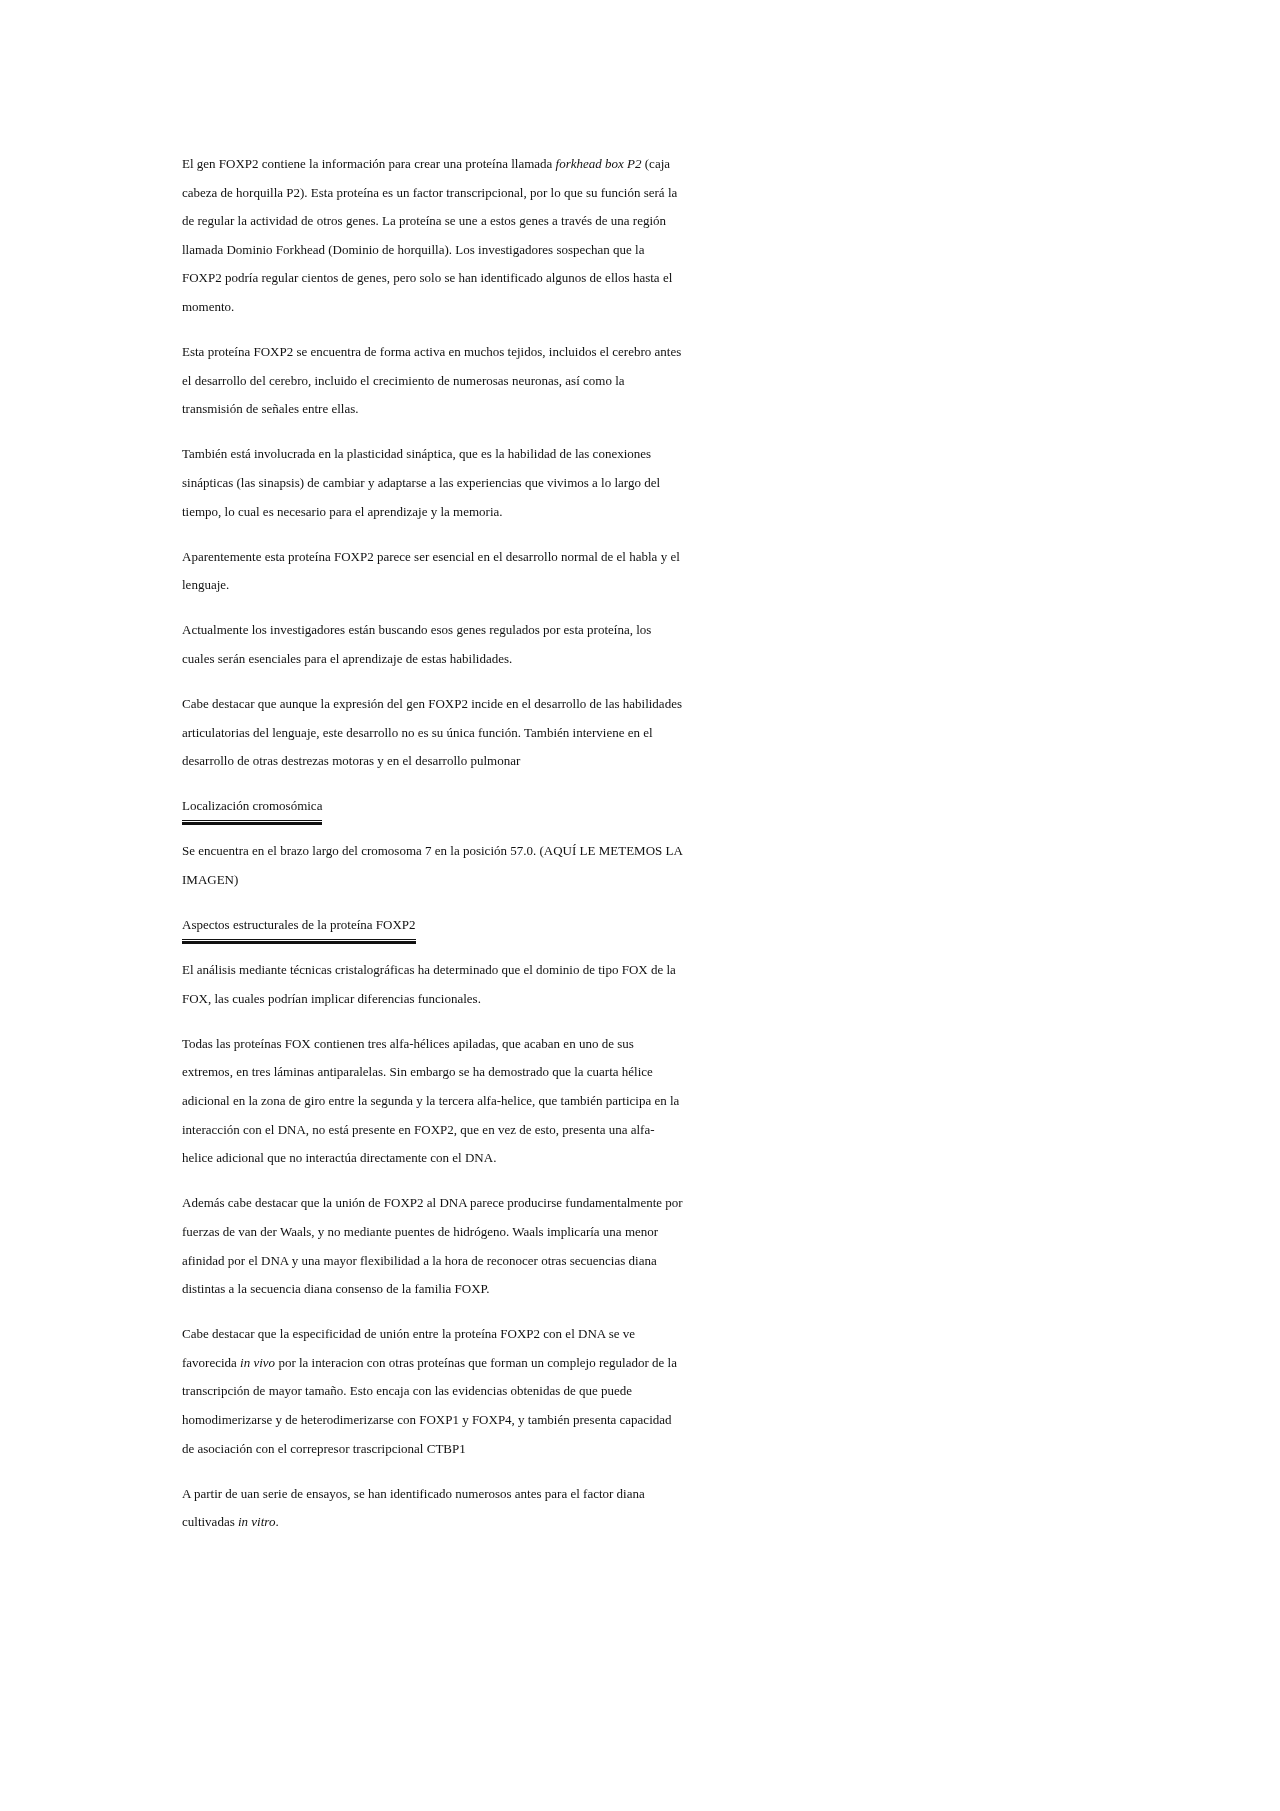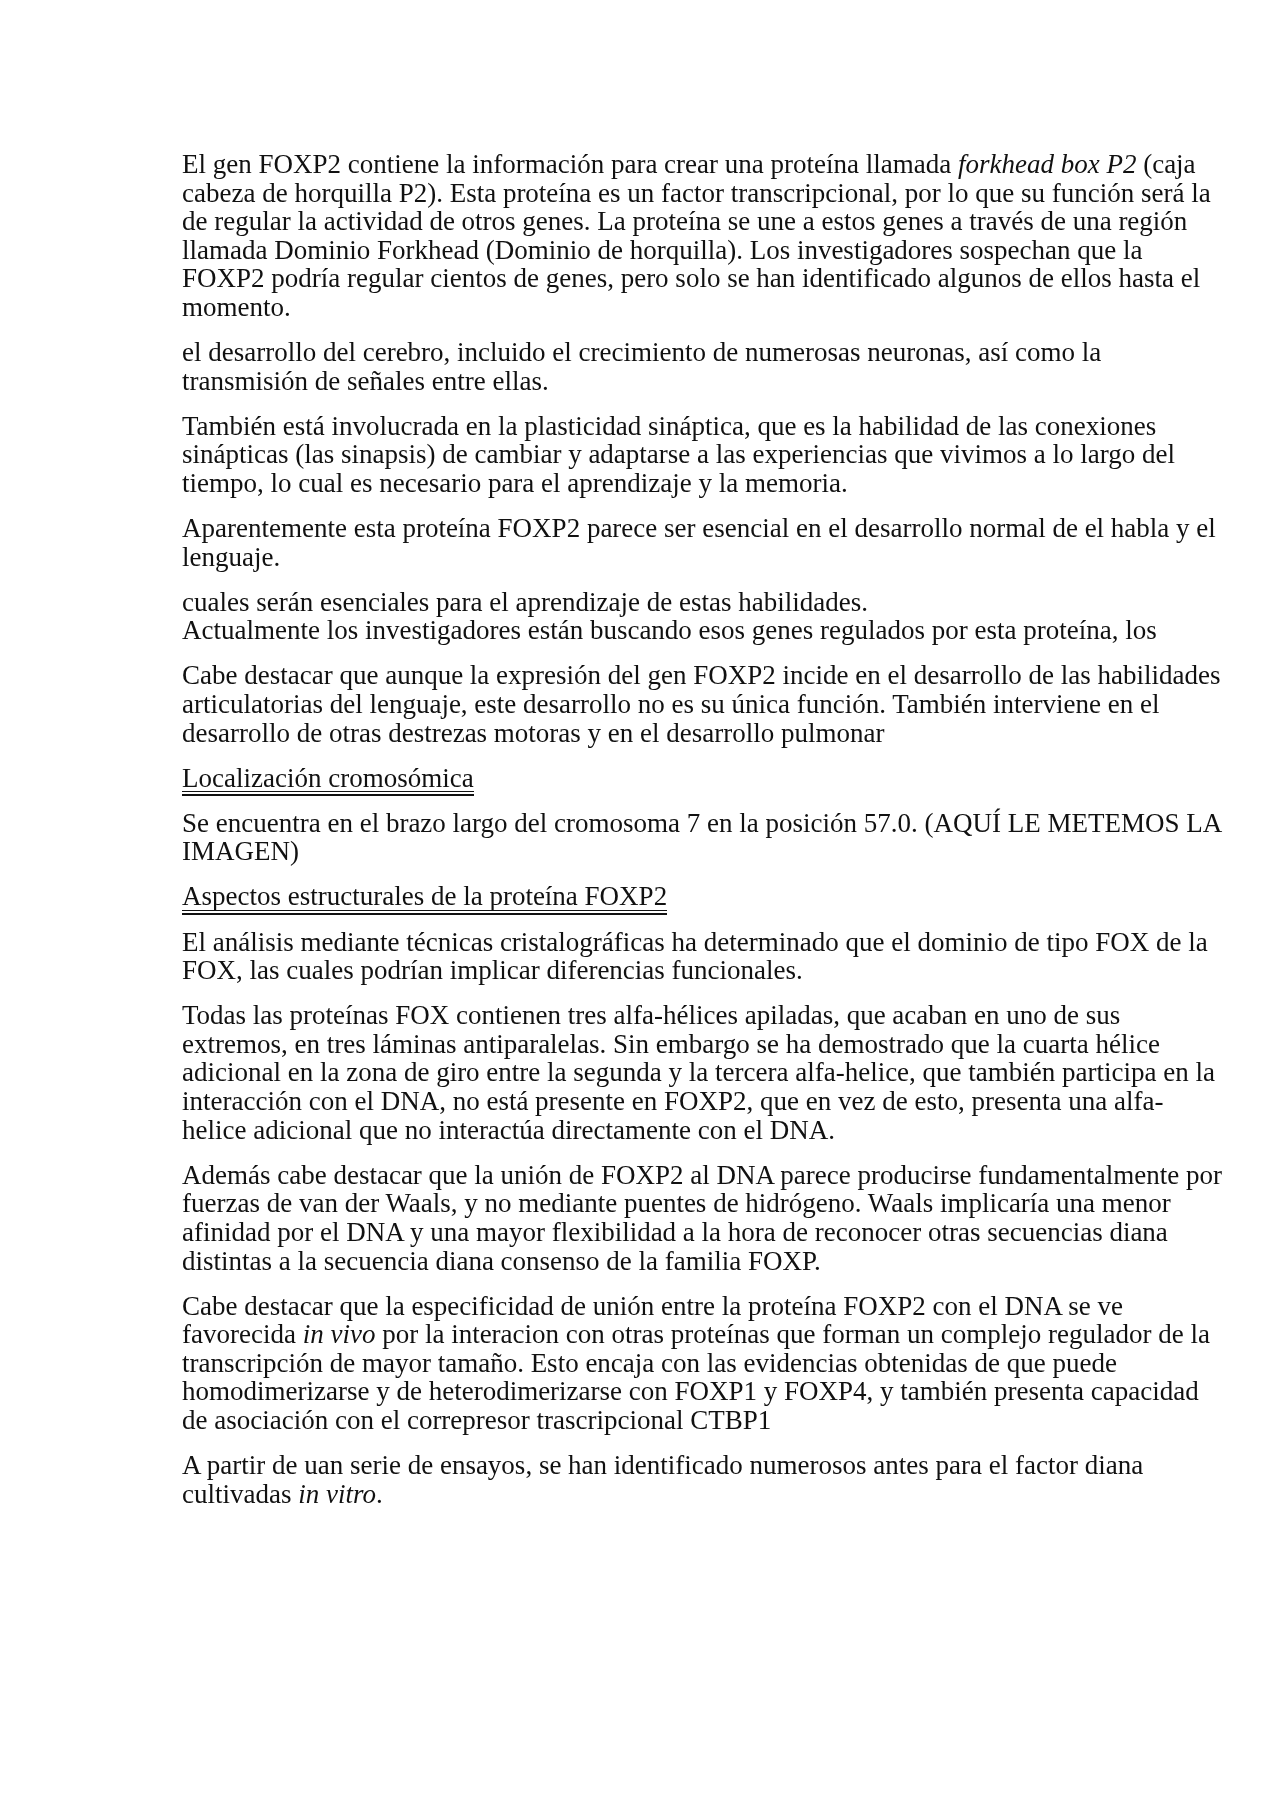--- a/index.html
+++ b/index.html
@@ -12,21 +12,21 @@
       height: 1811px;
       position: relative;
       overflow: hidden;
     }
     .page {
       position: absolute;
       left: 182px;
       top: 150px;
       width: 920px;
       font-family: "Liberation Serif", "DejaVu Serif", serif;
-      font-size: 27px;
+      font-size: 13px;
       line-height: 28.6px;
       color: #111111;
     }
     .para {
       margin: 0 0 16.5px 0;
       white-space: normal;
     }
     .line {
       display: block;
       white-space: nowrap;
@@ -68,35 +68,36 @@
   <div id="intro">
       <p class="para">
         <span class="line"><span>El gen FOXP2 contiene la  información para crear una proteína llamada </span><em>forkhead box P2</em><span> (caja</span></span>
         <span class="line"><span>cabeza de horquilla P2). Esta proteína es un factor transcripcional, por lo que su función será la</span></span>
         <span class="line"><span>de regular la actividad de otros genes. La proteína se une a estos genes a través de una región</span></span>
         <span class="line"><span>llamada Dominio Forkhead (Dominio de horquilla). Los investigadores sospechan que la</span></span>
         <span class="line"><span>FOXP2 podría regular cientos de genes, pero solo se han identificado algunos de ellos hasta el</span></span>
         <span class="line"><span>momento.</span></span>
       </p>
       <p class="para">
+        <span class="line"><span>Esta proteína FOXP2 se encuentra de forma activa en muchos tejidos, incluidos el cerebro antes</span></span>
         <span class="line"><span>el desarrollo del cerebro, incluido el crecimiento de numerosas neuronas, así como la</span></span>
         <span class="line"><span>transmisión de señales entre ellas.</span></span>
       </p>
       <p class="para">
         <span class="line"><span>También está involucrada en la plasticidad sináptica, que es la habilidad de las conexiones</span></span>
         <span class="line"><span>sinápticas (las sinapsis) de cambiar y adaptarse a las experiencias que vivimos a lo largo del</span></span>
         <span class="line"><span>tiempo, lo cual es necesario para el aprendizaje y la memoria.</span></span>
       </p>
       <p class="para">
         <span class="line"><span>Aparentemente esta proteína FOXP2 parece ser esencial en el desarrollo normal de el habla y el</span></span>
         <span class="line"><span>lenguaje.</span></span>
       </p>
       <p class="para">
+        <span class="line"><span>Actualmente los investigadores están buscando esos genes regulados por esta proteína, los</span></span>
         <span class="line"><span>cuales serán esenciales para el aprendizaje de estas habilidades.</span></span>
-        <span class="line"><span>Actualmente los investigadores están buscando esos genes regulados por esta proteína, los</span></span>
       </p>
       <p class="para">
         <span class="line"><span>Cabe destacar que aunque la expresión del gen FOXP2 incide en el desarrollo de las habilidades</span></span>
         <span class="line"><span>articulatorias del lenguaje, este desarrollo no es su única función. También interviene en el</span></span>
         <span class="line"><span>desarrollo de otras destrezas motoras y en el desarrollo pulmonar</span></span>
       </p>
     </div>
 
   <div class="heading-wrap">
     <span class="heading-text">Localización cromosómica</span>

